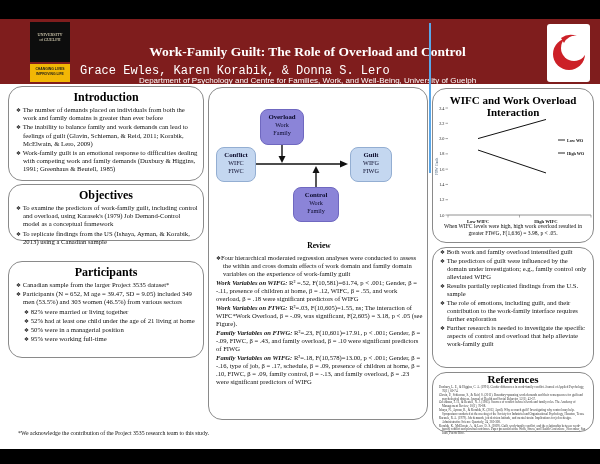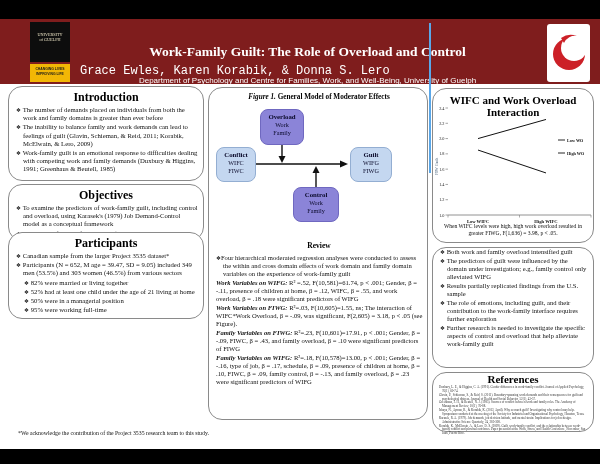--- a/index.html
+++ b/index.html
@@ -27,21 +27,21 @@
   .blue-line.b{left:392px;top:101px;height:86px;}
   .box{position:absolute;background:#fff;border:1px solid #8a8a8a;border-radius:14px;box-sizing:border-box;}
   .sec-title{text-align:center;font-weight:bold;font-size:12px;margin:3px 0 1px 0;}
   ul.blist{list-style:none;margin:0;padding:0 5px 0 7px;font-size:6.7px;line-height:1.22;color:#111;}
   ul.blist li{padding-left:7px;text-indent:-7px;margin-bottom:1px;}
   ul.blist li::before{content:"\2756\00a0";font-family:"DejaVu Sans",sans-serif;font-size:5.5px;}
   ul.blist li.sub{margin-left:8px;}
   .lcol-box{left:8px;width:196px;}
   #intro-box{top:86px;height:95px;}
   #objectives-box{top:184px;height:57px;}
-  #participants-box{top:232px;height:87px;}
+  #participants-box{top:261px;height:97px;}
   #measures-box{top:350px;height:60px;}
   #middle-box{left:208px;top:87px;width:220px;height:333px;}
   .fig-title{position:absolute;left:0;top:5px;width:220px;text-align:center;font-size:7.2px;font-weight:bold;}
   .fig-title .lbl{font-style:italic;}
   .node{position:absolute;border-radius:8px;text-align:center;box-sizing:border-box;padding-top:3px;
     font-size:6.2px;line-height:1.2;color:#0a0a2a;}
   .node .nlabel{font-weight:bold;font-size:6.8px;}
   .node.purple{background:#8b84d8;border:1px solid #6f68c0;}
   .node.blue{background:#c4d7f0;border:1px solid #93aed2;}
   #overload-node{left:51px;top:21px;width:44px;height:36px;}
@@ -124,23 +124,20 @@
       <li>Participants (N = 652, M age = 39.47, SD = 9.05) included 349 men (53.5%) and 303 women (46.5%) from various sectors</li>
       <li class="sub">82% were married or living together</li>
       <li class="sub">52% had at least one child under the age of 21 living at home</li>
       <li class="sub">50% were in a managerial position</li>
       <li class="sub">95% were working full-time</li>
     </ul>
   </div>
 
 
   <div class="box" id="middle-box">
-    <div class="fig-title">
-      <span class="lbl">Figure 1.</span><span> General Model of Moderator Effects</span>
-    </div>
 
     <svg width="220" height="150" viewBox="0 0 220 150" style="position:absolute;left:0;top:0;">
       <line x1="47" y1="76" x2="132" y2="76" stroke="#111" stroke-width="1.4"></line>
       <polygon points="139,76 131,72.5 131,79.5" fill="#111"></polygon>
       <line x1="73" y1="57" x2="73" y2="69" stroke="#111" stroke-width="1.4"></line>
       <polygon points="73,75 69.5,68 76.5,68" fill="#111"></polygon>
       <line x1="107" y1="99" x2="107" y2="84" stroke="#111" stroke-width="1.4"></line>
       <polygon points="107,78 103.5,85 110.5,85" fill="#111"></polygon>
     </svg>
 

